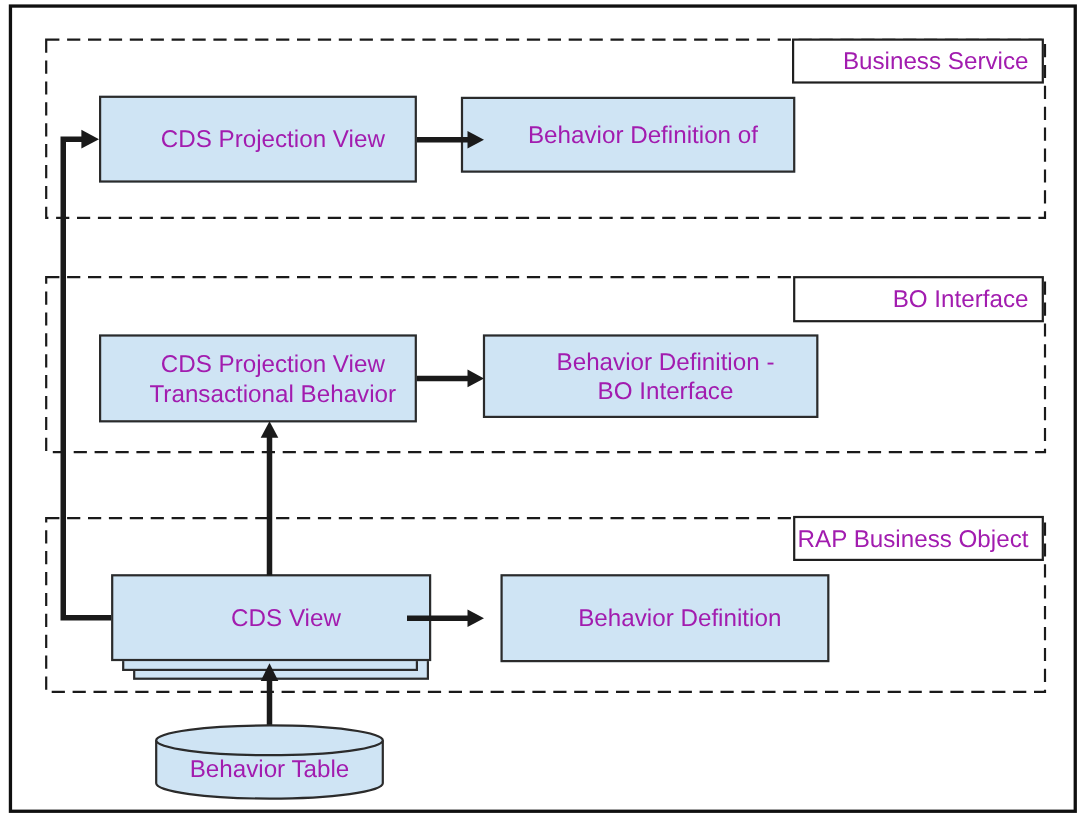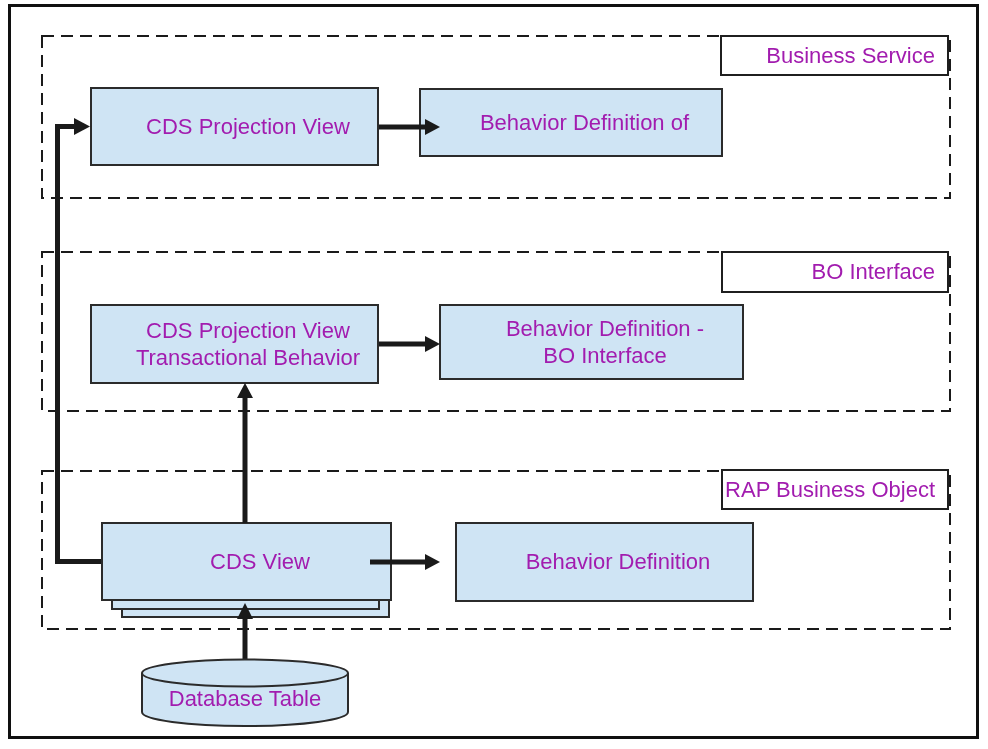--- a/index.html
+++ b/index.html
@@ -151,16 +151,16 @@
       <polygon points="237,619 253,619 245,603" fill="#1a1a1a" stroke="none"></polygon>
     </g>
 
     <g>
       <path d="M142 673 L142 712 A103 14 0 0 0 348 712 L348 673" fill="#cfe4f4" stroke="#2b2b2b" stroke-width="2"></path>
       <ellipse cx="245" cy="673" rx="103" ry="13.5" fill="#cfe4f4" stroke="#2b2b2b" stroke-width="2"></ellipse>
     </g>
   </svg>
 
   <div class="db-label">
-    <span>Database Table</span>
+    <span>Behavior Table</span>
   </div>
 
 </div>
 
 </body></html>

